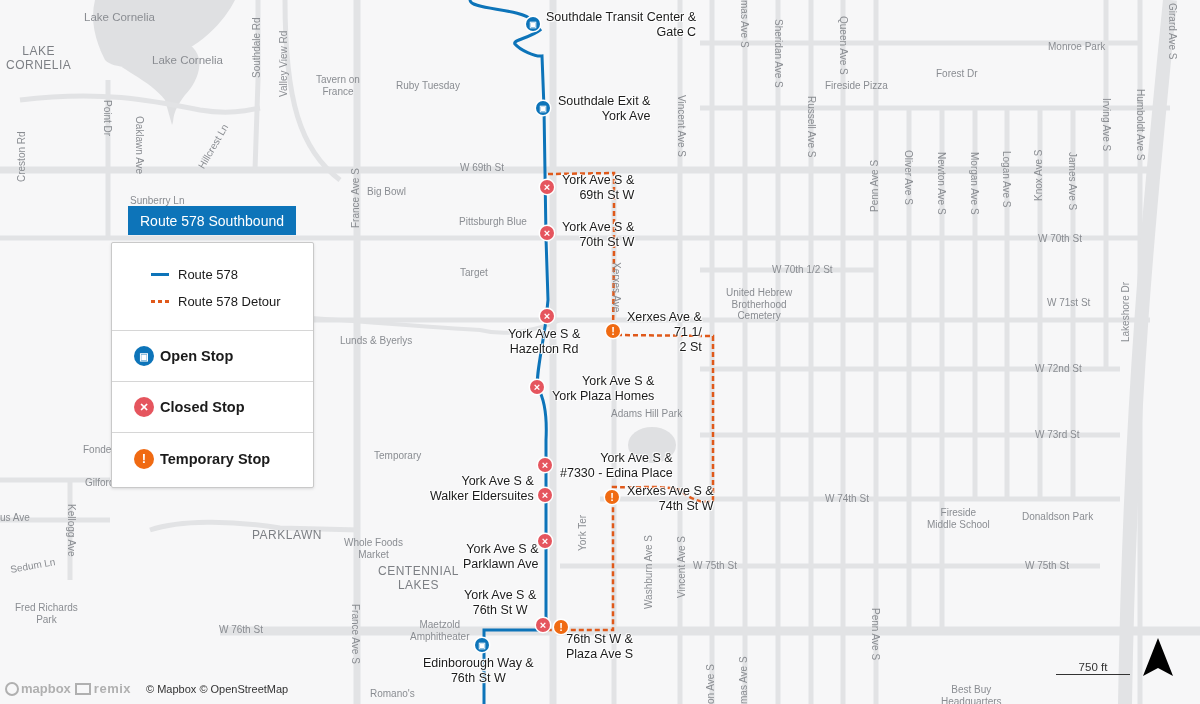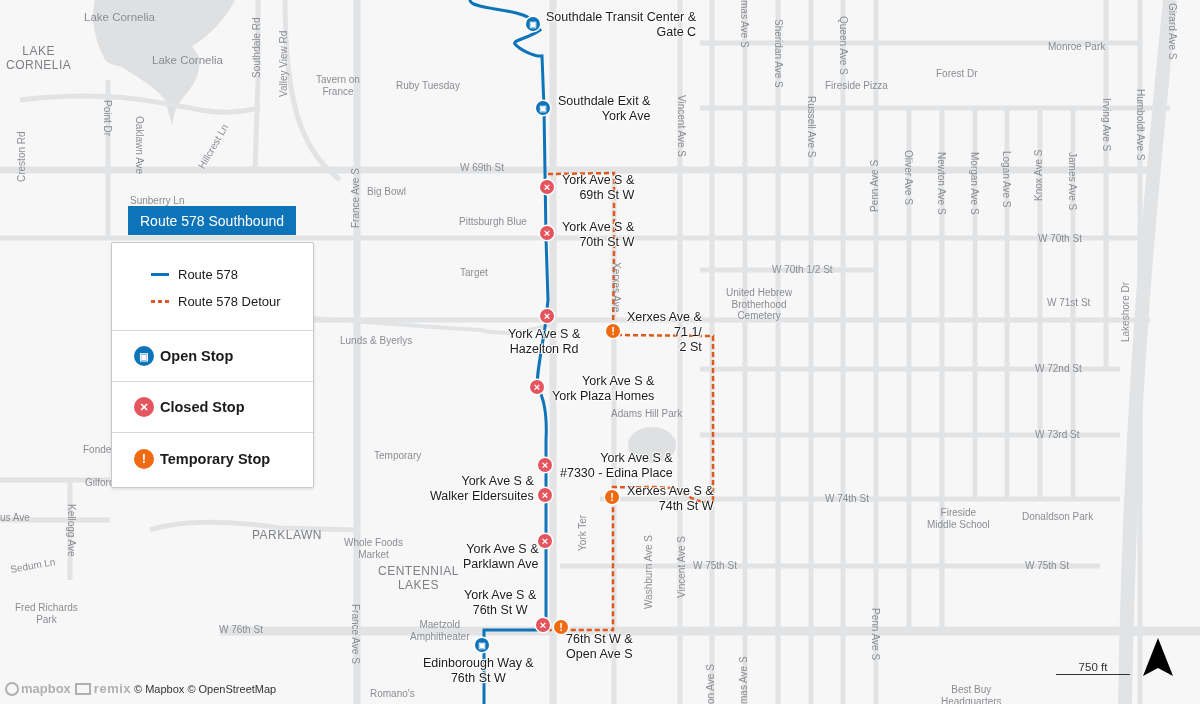--- a/index.html
+++ b/index.html
@@ -23,21 +23,21 @@
   .legend-lines { height:88px; border-bottom:1px solid #d6d6d6; padding-top:18px; box-sizing:border-box; }
   .legend-line-row { display:flex; align-items:center; height:27px; padding-left:39px; font-size:13px; color:#1b1b1b; }
   .swatch-solid { width:18px; height:3px; background:#0d74b9; margin-right:9px; }
   .swatch-dash { width:18px; height:3px; margin-right:9px; background:repeating-linear-gradient(90deg,#e0591a 0 4px,transparent 4px 7px); }
   .legend-stop-row { height:51px; border-bottom:1px solid #d6d6d6; display:flex; align-items:center; padding-left:22px; font-size:14.5px; font-weight:bold; color:#1b1b1b; box-sizing:border-box; }
   .legend-stop-row:last-child { border-bottom:none; }
   .legend-icon { width:20px; height:20px; border-radius:50%; display:flex; align-items:center; justify-content:center; color:#fff; font-weight:bold; margin-right:6px; font-size:13px; }
   .attrib { position:absolute; left:5px; top:681px; display:flex; align-items:center; font-size:11px; color:#333; }
   .mapbox-logo { display:flex; align-items:center; color:#b0b0b0; font-weight:bold; font-size:13px; margin-right:4px; }
   .mapbox-circle { width:14px; height:14px; border:2px solid #b0b0b0; border-radius:50%; margin-right:2px; box-sizing:border-box; }
-  .remix-logo { display:flex; align-items:center; color:#b0b0b0; font-weight:bold; font-size:13px; margin-right:3px; letter-spacing:0.5px; }
+  .remix-logo { display:flex; align-items:center; color:#b0b0b0; font-weight:bold; font-size:13px; margin-right:15px; letter-spacing:0.5px; }
   .remix-box { width:16px; height:12px; border:2px solid #b0b0b0; margin-right:3px; box-sizing:border-box; }
   .scale { position:absolute; left:1056px; top:661px; width:74px; border-bottom:1.5px solid #333; text-align:center; font-size:11.5px; color:#333; padding-bottom:1px; }
   .compass { position:absolute; left:1142px; top:637px; width:32px; height:40px; cursor:pointer; }
 </style>
 </head>
 <body>
 
 <div id="map">
   <svg width="1200" height="704" viewBox="0 0 1200 704">
     <rect x="0" y="0" width="1200" height="704" fill="#f7f7f8"></rect>
@@ -283,21 +283,21 @@
   <div class="stop-lbl r" style="left:463px;top:542px">
       <div>York Ave S &amp;</div>
       <div>Parklawn Ave</div>
     </div>
   <div class="stop-lbl c" style="left:464px;top:588px">
       <div>York Ave S &amp;</div>
       <div>76th St W</div>
     </div>
   <div class="stop-lbl c" style="left:566px;top:632px">
       <div>76th St W &amp;</div>
-      <div>Open Ave S</div>
+      <div>Plaza Ave S</div>
     </div>
   <div class="stop-lbl c" style="left:423px;top:656px">
       <div>Edinborough Way &amp;</div>
       <div>76th St W</div>
     </div>
 </div>
 
 <div class="title-badge">Route 578 Southbound</div>
 
 <div class="legend">

